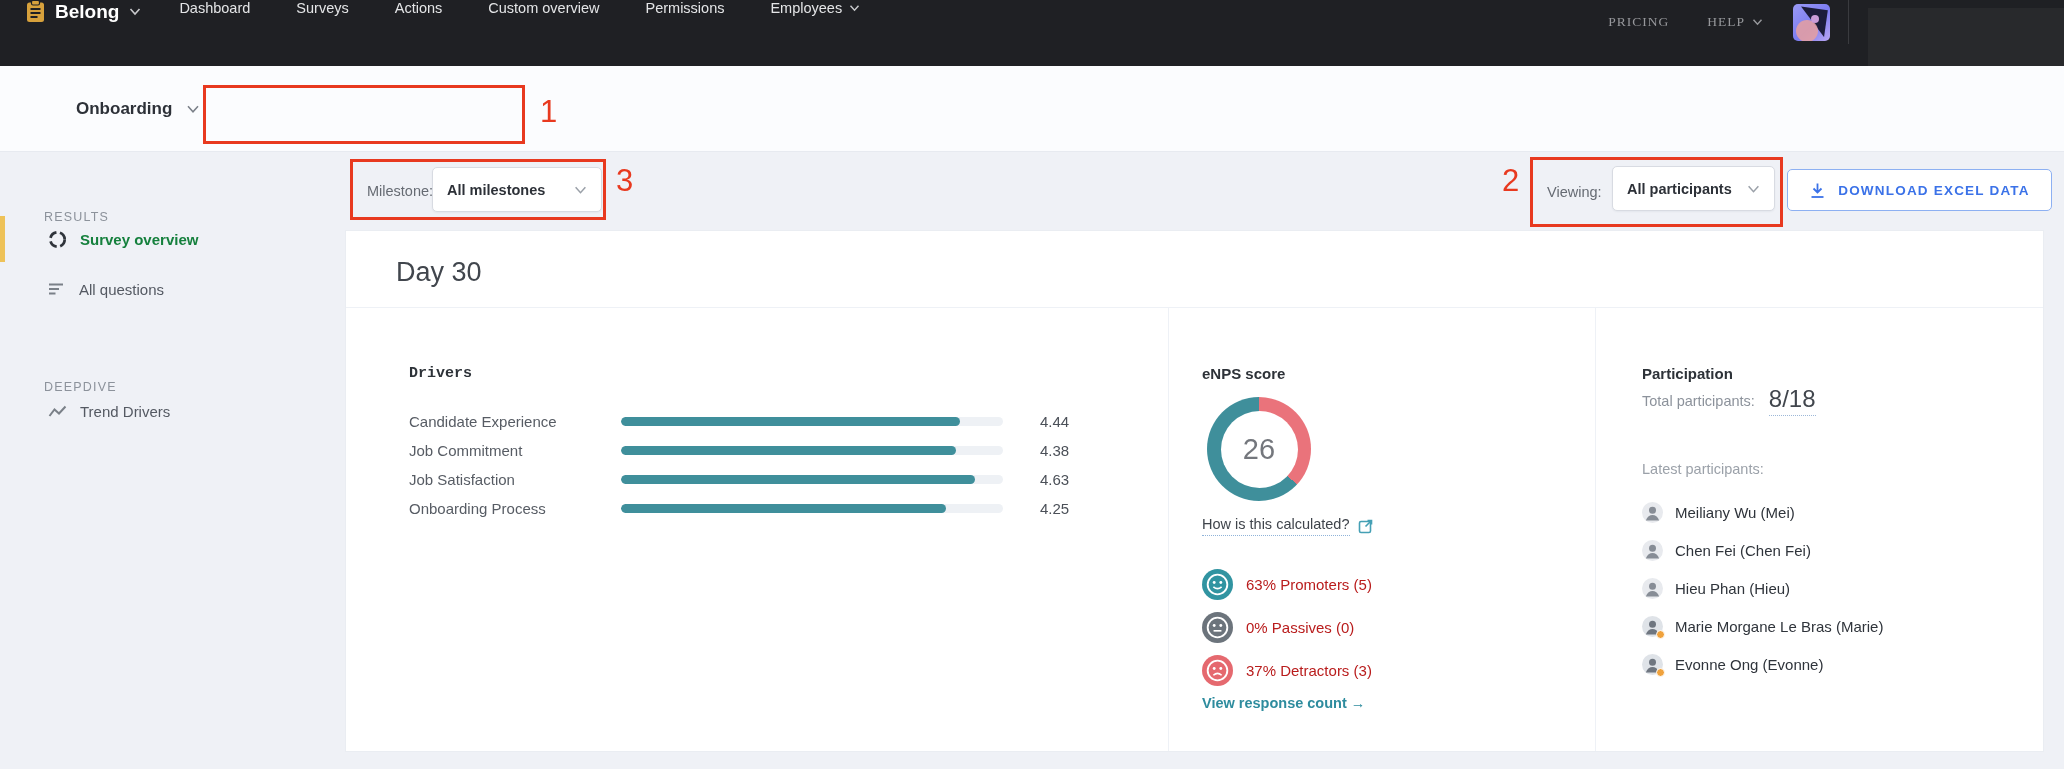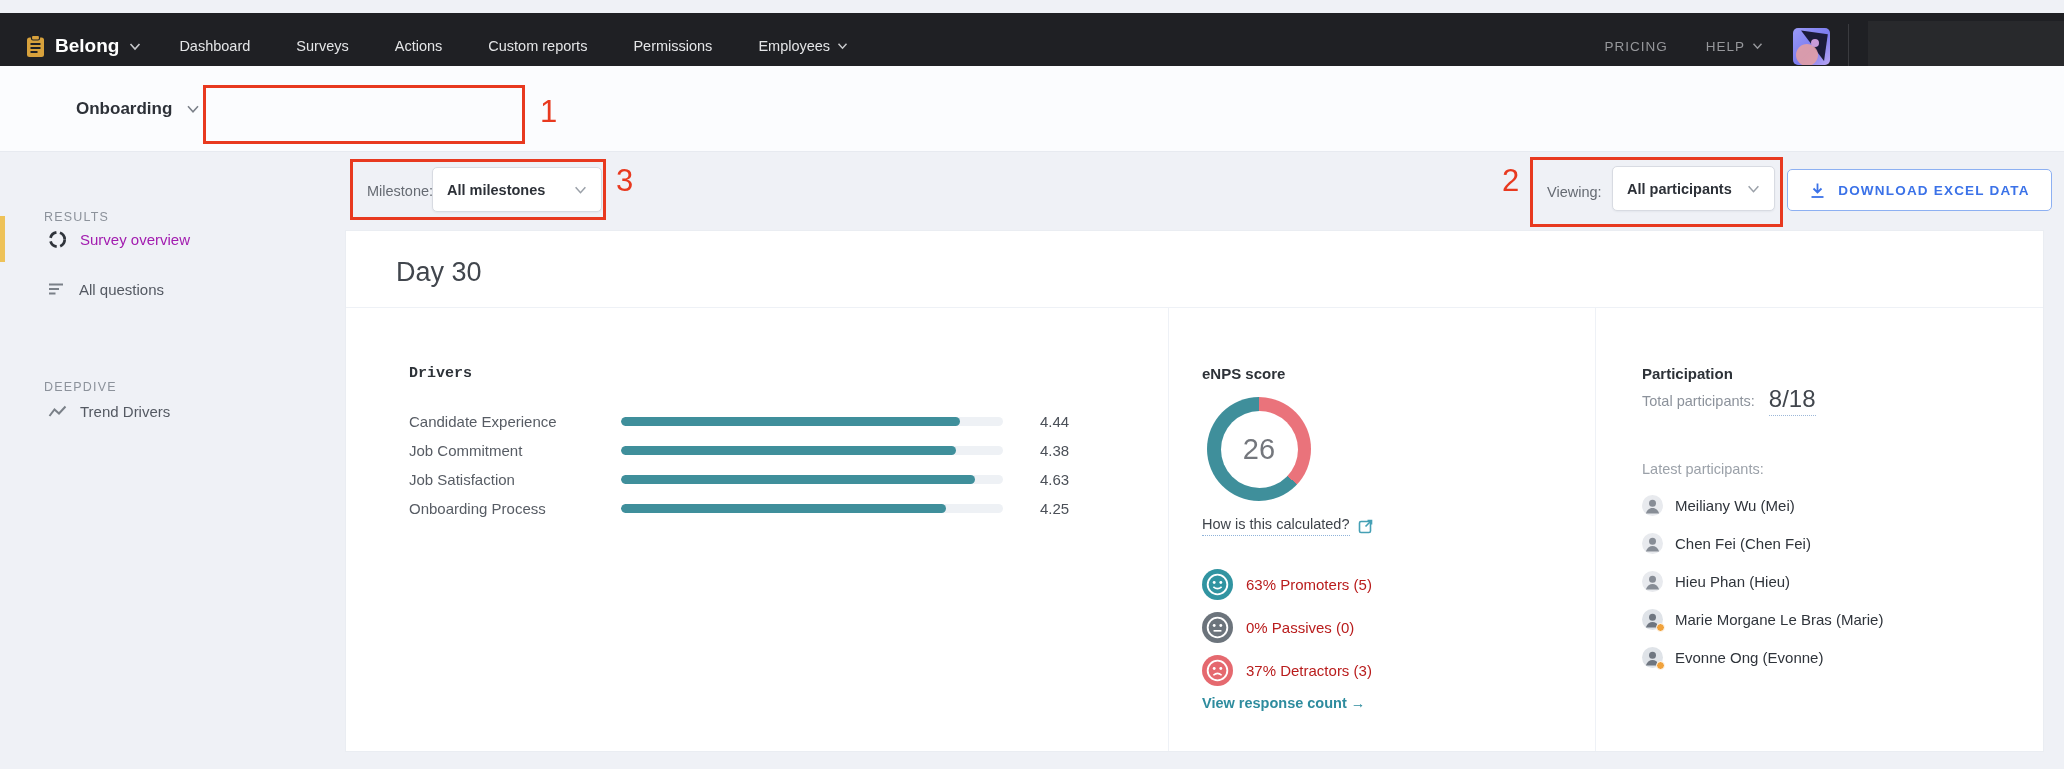--- a/index.html
+++ b/index.html
@@ -7,27 +7,27 @@
     --teal:#3f8f9b; --salmon:#ea737b; --passive:#6c747c; --detractor:#e5696f;
     --red:#e8391f; --blue:#3b72e8; --btnborder:#8db0f2; --gold:#d7a13c; --accent:#eec258;
     --tealink:#2e8c9e;
   }
   *{margin:0;padding:0;box-sizing:border-box;}
   body{font-family:"Liberation Sans",sans-serif;background:#eff1f6;}
   #app{position:relative;width:2064px;height:769px;background:#eff1f6;overflow:hidden;}
 
   
   .topnav{position:absolute;left:0;top:0;width:2064px;height:66px;background:#1f2024;
-    display:flex;align-items:center;padding:0 215px 0 26px;margin-top:13px;}
+    display:flex;align-items:flex-start;padding:0 215px 0 26px;}
   .brand{display:flex;align-items:center;gap:10px;cursor:pointer;}
   .brand-label{color:#fff;font-size:19px;font-weight:700;}
   .nav-items{display:flex;align-items:center;gap:46px;margin-left:38px;}
   .nav-item{color:#e4e5e7;font-size:14.5px;text-decoration:none;display:flex;align-items:center;gap:7px;cursor:pointer;}
   .nav-spacer{flex:1;}
-  .nav-right{display:flex;align-items:center;}
+  .nav-right{display:flex;align-items:center;font-family:Liberation Serif, serif;}
   .nav-muted{color:#96979b;font-size:13.5px;letter-spacing:1px;text-decoration:none;display:flex;align-items:center;gap:7px;cursor:pointer;}
   .nav-muted.first{margin-right:38px;}
   .app-icon{width:37px;height:37px;border-radius:5px;margin:0 18px 0 30px;position:relative;overflow:hidden;
     background:linear-gradient(135deg,#9a9af6 0%,#7c7cf0 55%,#b9a6f2 100%);cursor:pointer;}
   .app-icon svg{position:absolute;inset:0;}
   .nav-divider{width:1px;height:44px;background:#3a3b3f;}
   .nav-user-block{position:absolute;right:0;top:8px;width:196px;height:58px;background:#28292c;cursor:pointer;}
   .chev{flex:0 0 auto;}
 
   
@@ -61,21 +61,21 @@
   
   .download-btn{position:absolute;left:1787px;top:169px;width:265px;height:42px;background:#fff;
     border:1.5px solid var(--btnborder);border-radius:5px;display:flex;align-items:center;justify-content:center;
     gap:12px;color:var(--blue);font-size:13.5px;font-weight:700;letter-spacing:1.2px;cursor:pointer;}
 
   
   .sidebar{position:absolute;left:0;top:152px;width:345px;height:617px;}
   .side-section-title{position:absolute;left:44px;color:#8c929b;font-size:12.5px;letter-spacing:1.2px;margin-top:28px;}
   .side-item{position:absolute;left:48px;display:flex;align-items:center;gap:13px;height:30px;cursor:pointer;
     color:#545962;font-size:15px;}
-  .side-item.active{color:#a21caf;font-weight:400;}
+  .side-item.active{color:#15803d;font-weight:700;}
   .active-bar{position:absolute;left:0;top:64px;width:5px;height:46px;background:var(--accent);}
 
   
   .card{position:absolute;left:345px;top:230px;width:1699px;height:522px;background:#fff;border:1px solid #eaedf2;}
   .card-title{position:absolute;left:50px;top:26px;font-size:27px;color:#41464d;font-weight:400;}
   .h-divider{position:absolute;left:0;top:76px;width:100%;height:1px;background:#eef1f6;}
   .v-divider{position:absolute;top:77px;bottom:0;width:1px;background:#eef1f6;}
   #vdiv1{left:822px;} #vdiv2{left:1249px;}
   .panel-heading{position:absolute;font-size:15px;font-weight:700;color:#2d3238;top:134px;}
 
@@ -95,21 +95,21 @@
   .calc-link span{color:#3f444b;font-size:14.5px;border-bottom:1.5px dotted #8fb3d9;padding-bottom:3px;}
   .enps-row{position:absolute;left:856px;height:30px;display:flex;align-items:center;gap:13px;}
   .enps-row span{color:#b91c1c;font-size:15px;}
   .response-link{position:absolute;left:856px;top:464px;color:var(--tealink);font-size:14.5px;font-weight:700;cursor:pointer;}
 
   
   .total-row{position:absolute;left:1296px;top:154px;display:flex;align-items:center;gap:14px;}
   .total-label{color:#8c929b;font-size:14.5px;}
   .total-value{color:#41464d;font-size:24px;border-bottom:1.5px dotted #9db8d8;padding-bottom:2px;cursor:pointer;}
   .latest-label{position:absolute;left:1296px;top:230px;color:#9ba1a9;font-size:14.5px;}
-  .participant-row{position:absolute;left:1296px;height:26px;display:flex;align-items:center;gap:12px;}
+  .participant-row{position:absolute;left:1296px;height:26px;display:flex;align-items:center;gap:12px;margin-top:7px;}
   .participant-row span.name{color:#2f343b;font-size:15px;}
   .avatar-wrap{position:relative;width:21px;height:21px;}
   .p-badge{position:absolute;right:-2px;bottom:-2px;width:9px;height:9px;border-radius:50%;
     background:#f0a23c;border:1.5px solid #fff;}
 </style>
 </head>
 <body>
 
 <div id="app">
 
@@ -124,21 +124,21 @@
       </svg>
       <span class="brand-label">Belong</span>
       <svg class="chev" width="12" height="9" viewBox="0 0 12 9">
         <polyline points="1.5,2 6,7 10.5,2" fill="none" stroke="#c8c9cc" stroke-width="1.6"></polyline>
       </svg>
     </div>
     <div class="nav-items">
       <a class="nav-item">Dashboard</a>
       <a class="nav-item">Surveys</a>
       <a class="nav-item">Actions</a>
-      <a class="nav-item">Custom reports</a>
+      <a class="nav-item">Custom overview</a>
       <a class="nav-item">Permissions</a>
       <a class="nav-item">
         <span>Employees</span>
         <svg class="chev" width="11" height="8" viewBox="0 0 12 9">
           <polyline points="1.5,2 6,7 10.5,2" fill="none" stroke="#c8c9cc" stroke-width="1.6"></polyline>
         </svg>
       </a>
     </div>
     <div class="nav-spacer"></div>
     <div class="nav-right">

